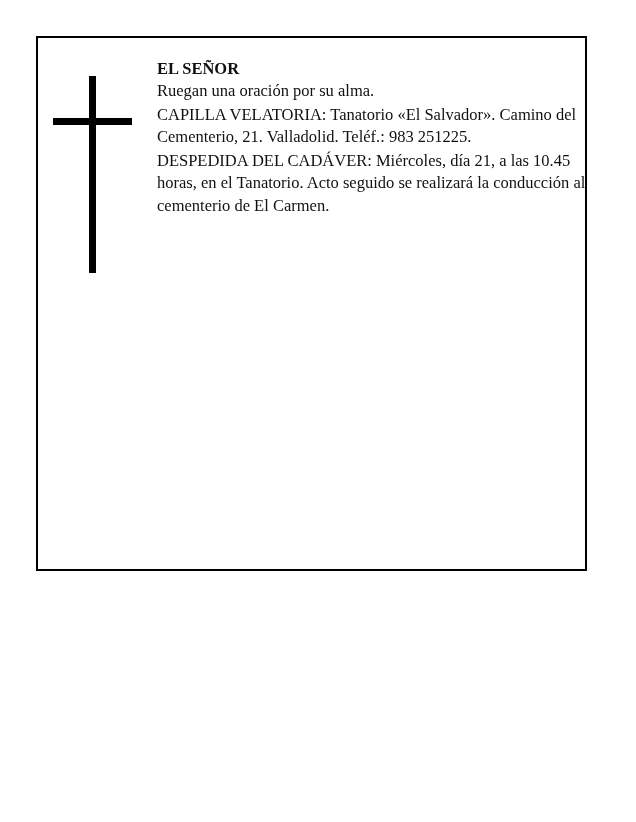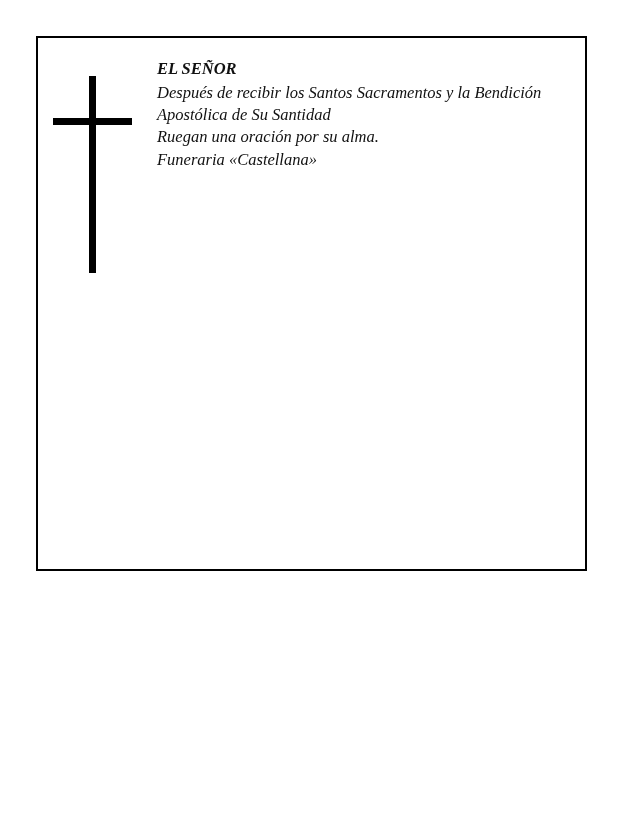--- a/index.html
+++ b/index.html
@@ -2,38 +2,37 @@
 <html><head>
 <meta charset="utf-8">
 <style>
   html, body { margin: 0; padding: 0; background: #ffffff; }
   body { width: 636px; height: 822px; position: relative; overflow: hidden; }
   .frame {
     position: absolute; left: 36px; top: 36px;
     width: 547px; height: 531px;
     border: 2px solid #000;
     box-sizing: content-box;
-    font-style: italic;
   }
   .cross-v { position: absolute; left: 51px; top: 38px; width: 7px; height: 197px; background: #000; }
   .cross-h { position: absolute; left: 15px; top: 80px; width: 79px; height: 7px; background: #000; }
   .text {
     position: absolute; left: 119px; top: 20px; width: 430px;
     font-family: "Liberation Serif", "DejaVu Serif", serif;
     font-size: 16.5px; line-height: 22.3px; color: #111;
   }
   .text p { margin: 0; }
   .text .bold { font-weight: bold; }
   .gap { margin-top: 1.5px !important; }
 </style>
 </head>
 <body>
 
 <div class="frame">
   <div class="cross-v"></div>
   <div class="cross-h"></div>
   <div class="text">
     <p class="bold">EL SEÑOR</p>
-    <p class="gap">Después de recibir los Santos Sacramentos y la Bendición Apostólica de Su Santidad</p>
     <p>Ruegan una oración por su alma.</p>
-    <p>Funeraria «Castellana»</p>
+    <p class="gap">CAPILLA VELATORIA: Tanatorio «El Salvador». Camino del Cementerio, 21. Valladolid. Teléf.: 983 251225.</p>
+    <p class="gap">DESPEDIDA DEL CADÁVER: Miércoles, día 21, a las 10.45 horas, en el Tanatorio. Acto seguido se realizará la conducción al cementerio de El Carmen.</p>
   </div>
 </div>
 
 </body></html>

